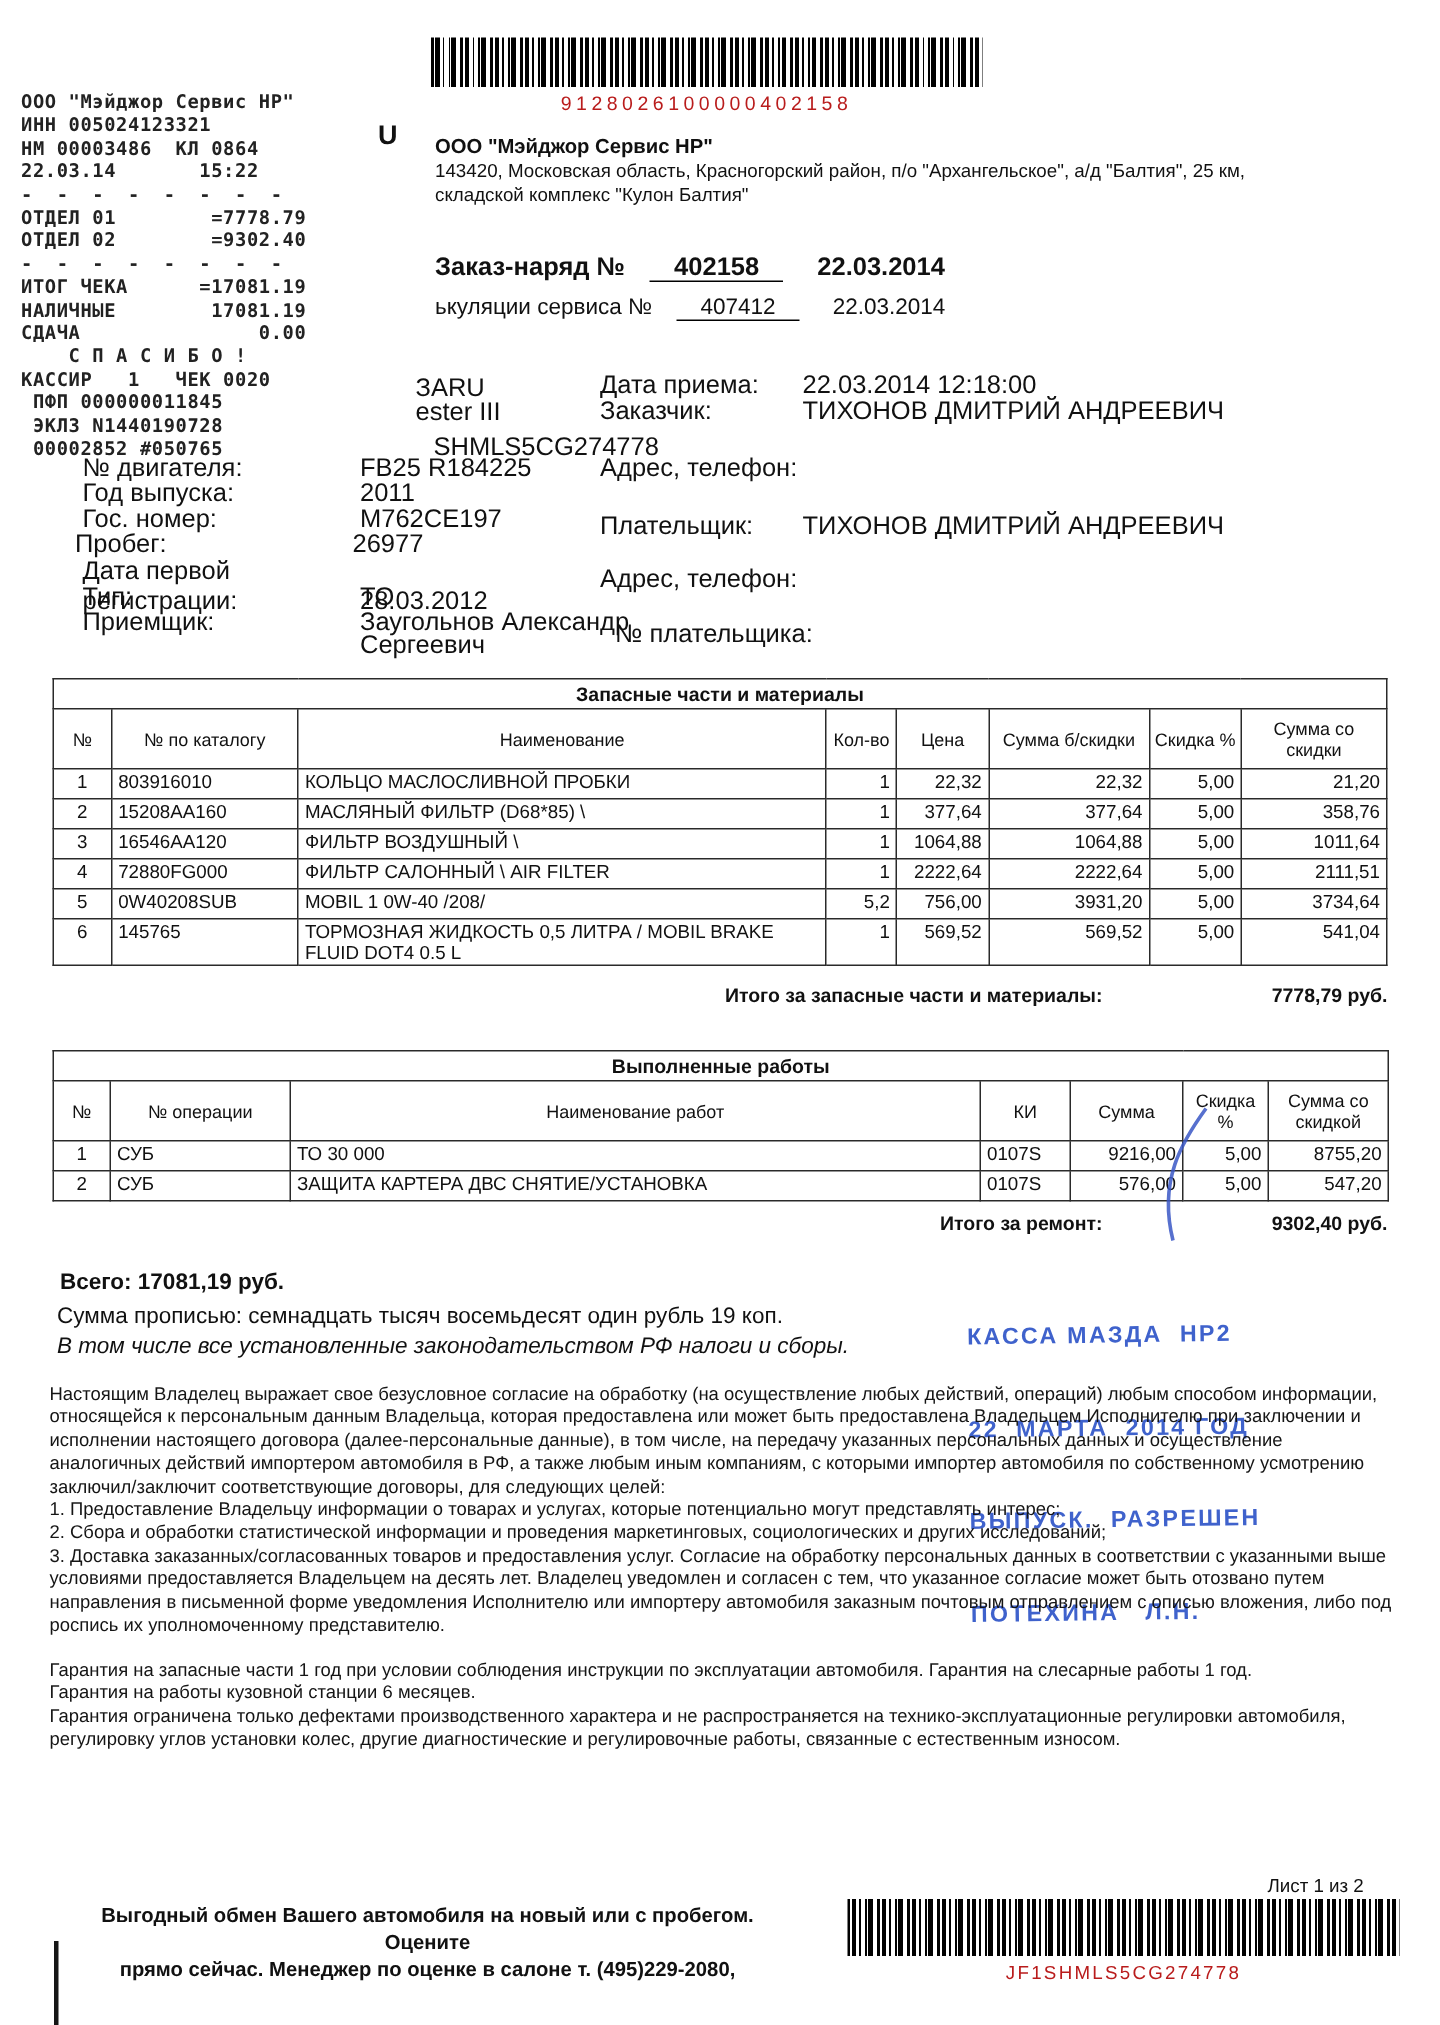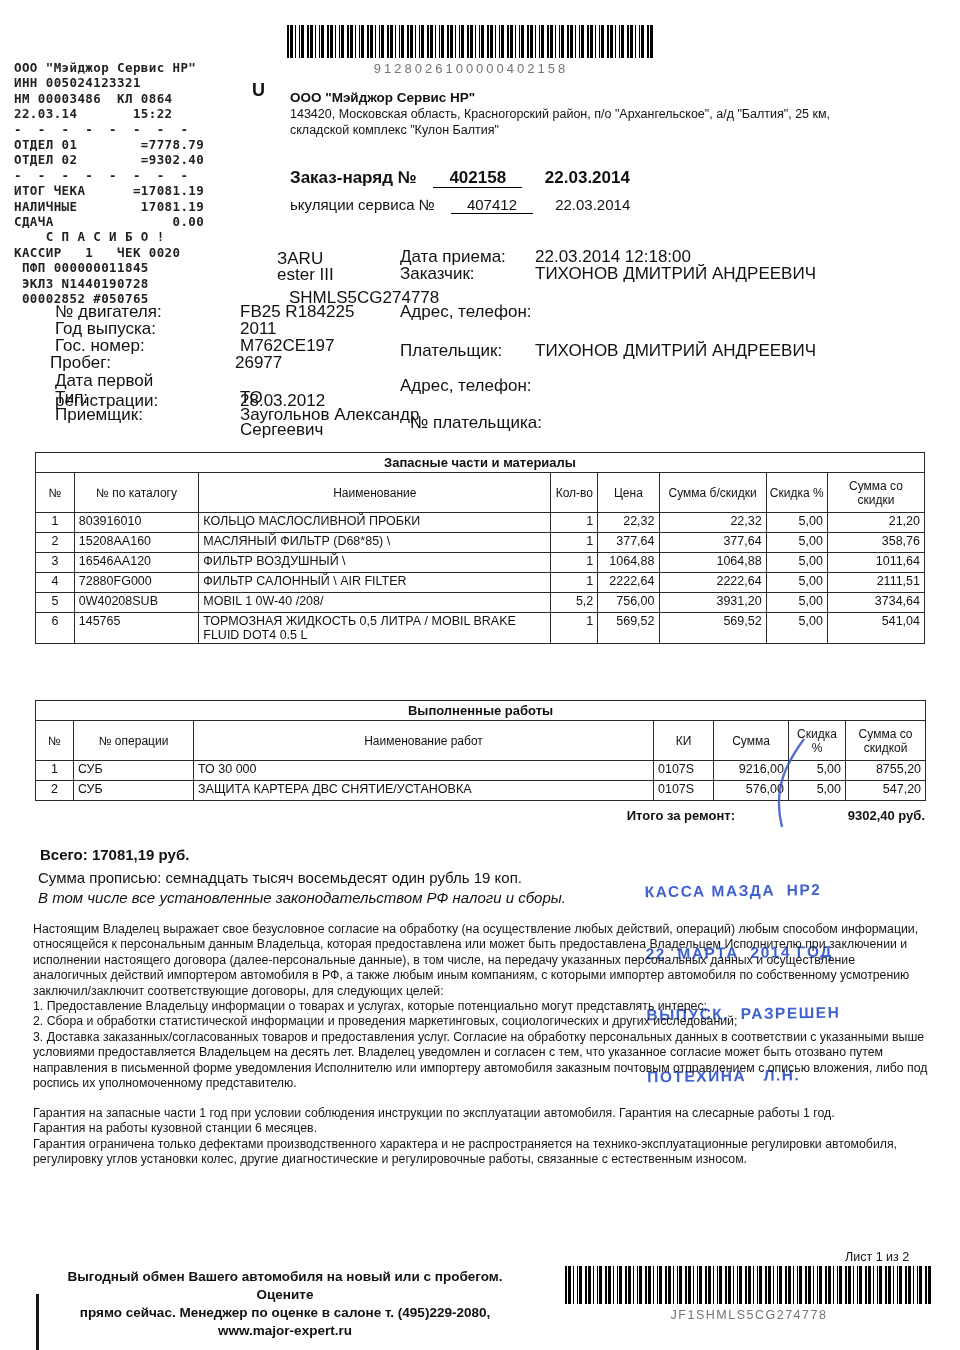--- a/index.html
+++ b/index.html
@@ -7,21 +7,21 @@
         font-family:"Liberation Sans", sans-serif;color:#111;}
   
   .receipt{position:absolute;left:14px;top:60px;width:248px;background:#fff;
            font-family:"DejaVu Sans Mono", monospace;font-size:12.5px;line-height:15.4px;
            font-weight:700;color:#222;letter-spacing:.4px;}
   .receipt div{white-space:pre;}
   
   .barcode{position:absolute;background:repeating-linear-gradient(90deg,
             #000 0 2px,#fff 2px 3px,#000 3px 6px,#fff 6px 8px,#000 8px 9px,
             #fff 9px 12px,#000 12px 13px,#fff 13px 14px,#000 14px 17px,#fff 17px 20px);}
-  .bcnum{position:absolute;text-align:center;font-size:13px;letter-spacing:3px;color:#737373;}
+  .bcnum{position:absolute;text-align:center;font-size:13px;letter-spacing:3px;color:#b91c1c;}
   .abs{position:absolute;font-size:17px;}
   .logo-frag{position:absolute;left:252px;top:80px;font-size:18px;font-weight:bold;}
   .company{position:absolute;left:290px;top:90px;font-size:13.5px;font-weight:bold;}
   .addr{position:absolute;left:290px;font-size:12.5px;}
   .order-line{position:absolute;left:290px;top:168px;font-size:17px;font-weight:bold;}
   .calc-line{position:absolute;left:290px;top:196px;font-size:15px;}
   .ul{border-bottom:1.6px solid #000;padding:0 16px;margin:0 12px;}
   .odate{margin-left:6px;}
   .flabel{display:inline-block;width:185px;}
   .flabel2{display:inline-block;width:135px;}
@@ -210,20 +210,24 @@
       <td class="l">145765</td>
       <td class="l">ТОРМОЗНАЯ ЖИДКОСТЬ 0,5 ЛИТРА / MOBIL BRAKE FLUID DOT4  0.5 L</td>
       <td class="r">1</td>
       <td class="r">569,52</td>
       <td class="r">569,52</td>
       <td class="r">5,00</td>
       <td class="r">541,04</td>
     </tr>
   </tbody>
     </table>
+  <div class="total-line" style="top:656px;">
+    <span>Итого за запасные части и материалы:</span>
+    <span class="amt">7778,79 руб.</span>
+  </div>
 
   <table class="tbl" style="left:35px;top:700px;width:890px;">
     <colgroup>
         <col style="width:38px">
         <col style="width:120px">
         <col style="width:460px">
         <col style="width:60px">
         <col style="width:75px">
         <col style="width:57px">
         <col style="width:80px">
@@ -294,19 +298,18 @@
   <div class="warranty" style="top:1106px;">
     <p>Гарантия на запасные части 1 год при условии соблюдения инструкции по эксплуатации автомобиля. Гарантия на слесарные работы 1 год.</p>
     <p>Гарантия на работы кузовной станции 6 месяцев.</p>
     <p>Гарантия ограничена только дефектами производственного характера и не распространяется на технико-эксплуатационные регулировки автомобиля, регулировку углов установки колес, другие диагностические и регулировочные работы, связанные с естественным износом.</p>
   </div>
 
   <div class="pagenum">Лист 1 из 2</div>
   <div class="promo">
     <div>Выгодный обмен Вашего автомобиля на новый или с пробегом. Оцените</div>
     <div>прямо сейчас. Менеджер по оценке в салоне т. (495)229-2080,</div>
-    <div>www.major-expert.ru</div>
   </div>
   <div class="barcode" style="left:565px;top:1266px;width:368px;height:38px;"></div>
   <div class="bcnum" style="left:565px;top:1308px;width:368px;letter-spacing:1.5px;font-size:12.5px;">JF1SHMLS5CG274778</div>
 
   <div class="corner-mark"></div>
 </div>
 
 </body></html>

